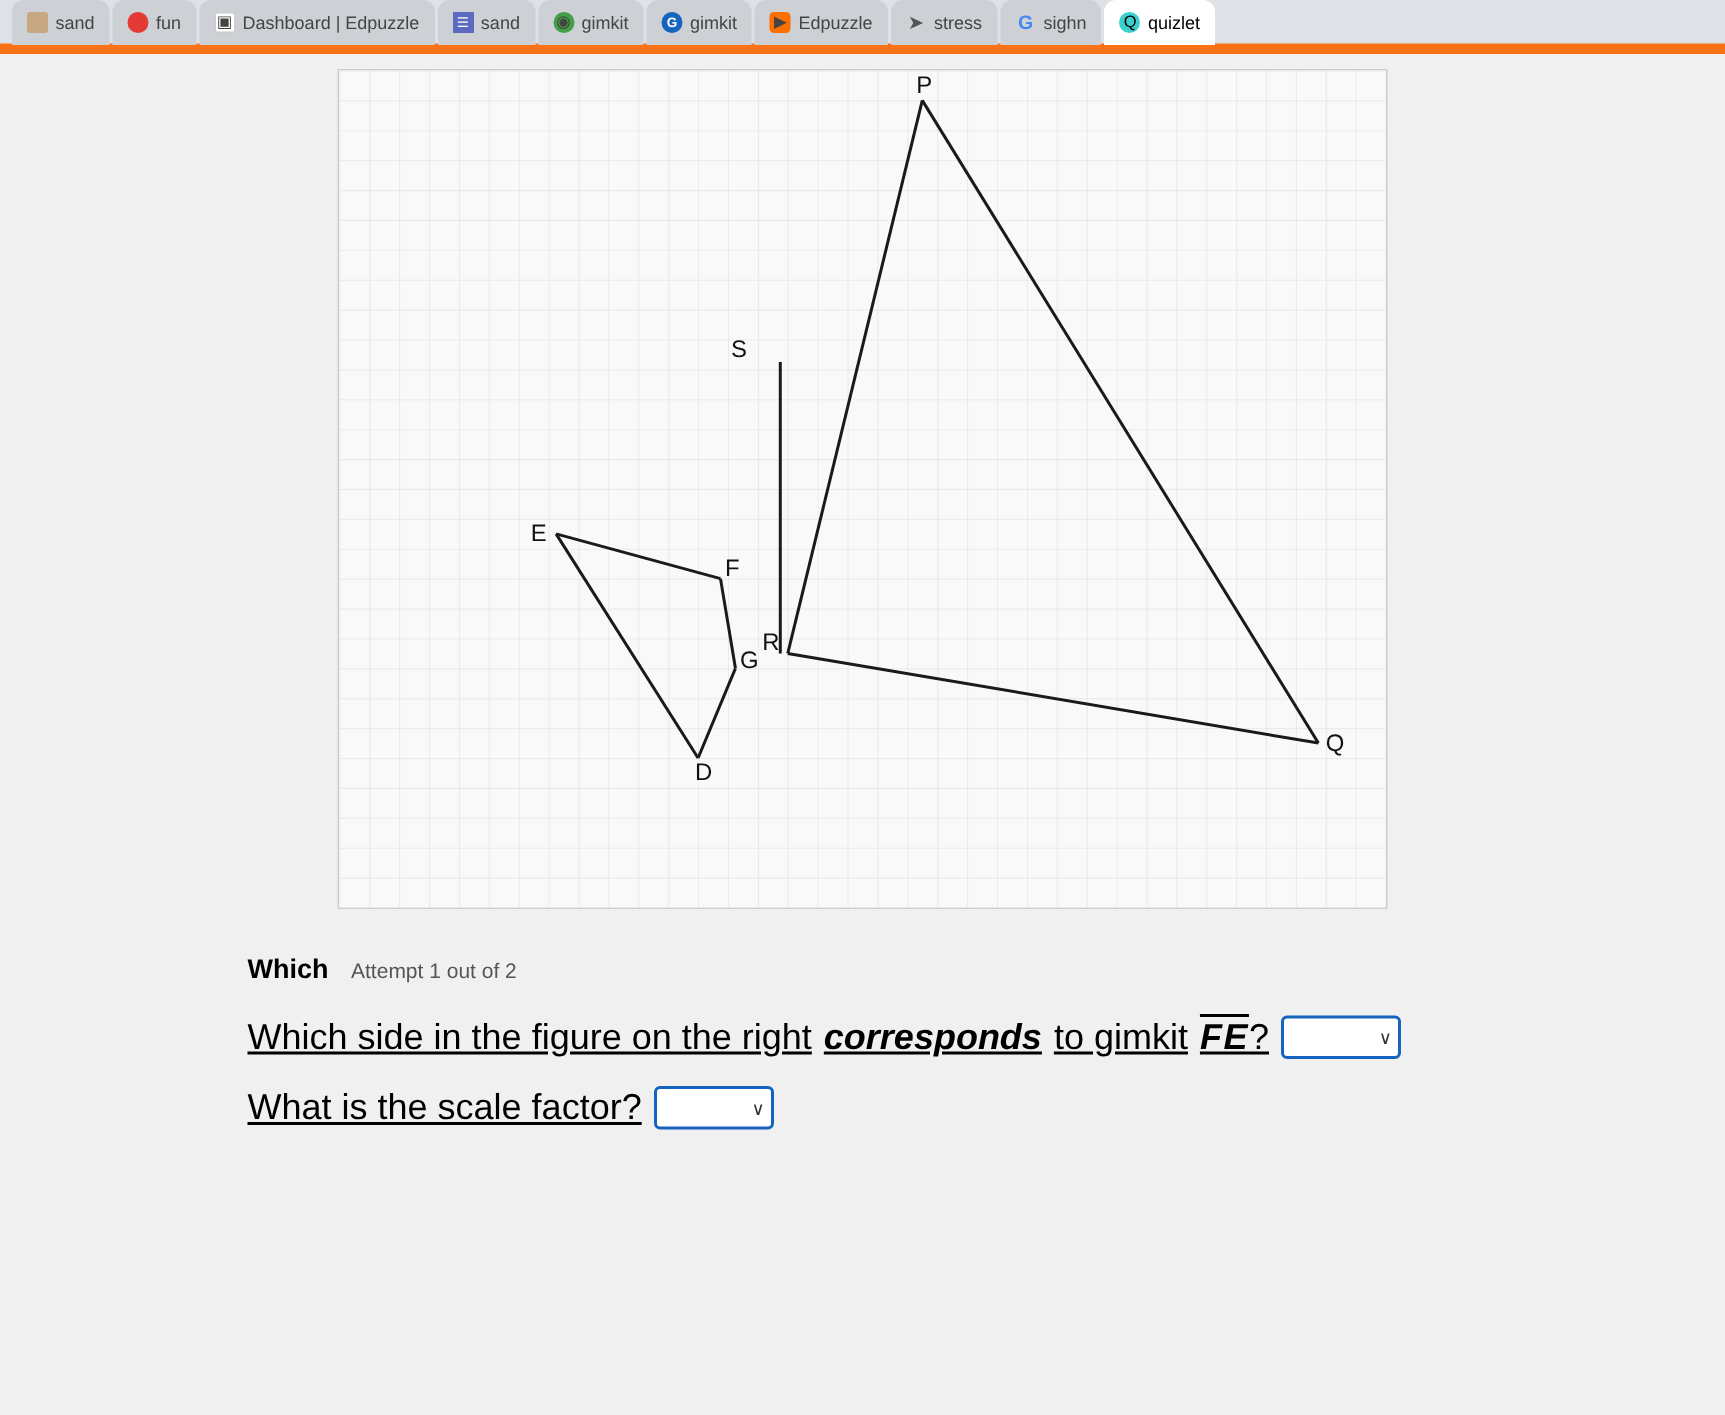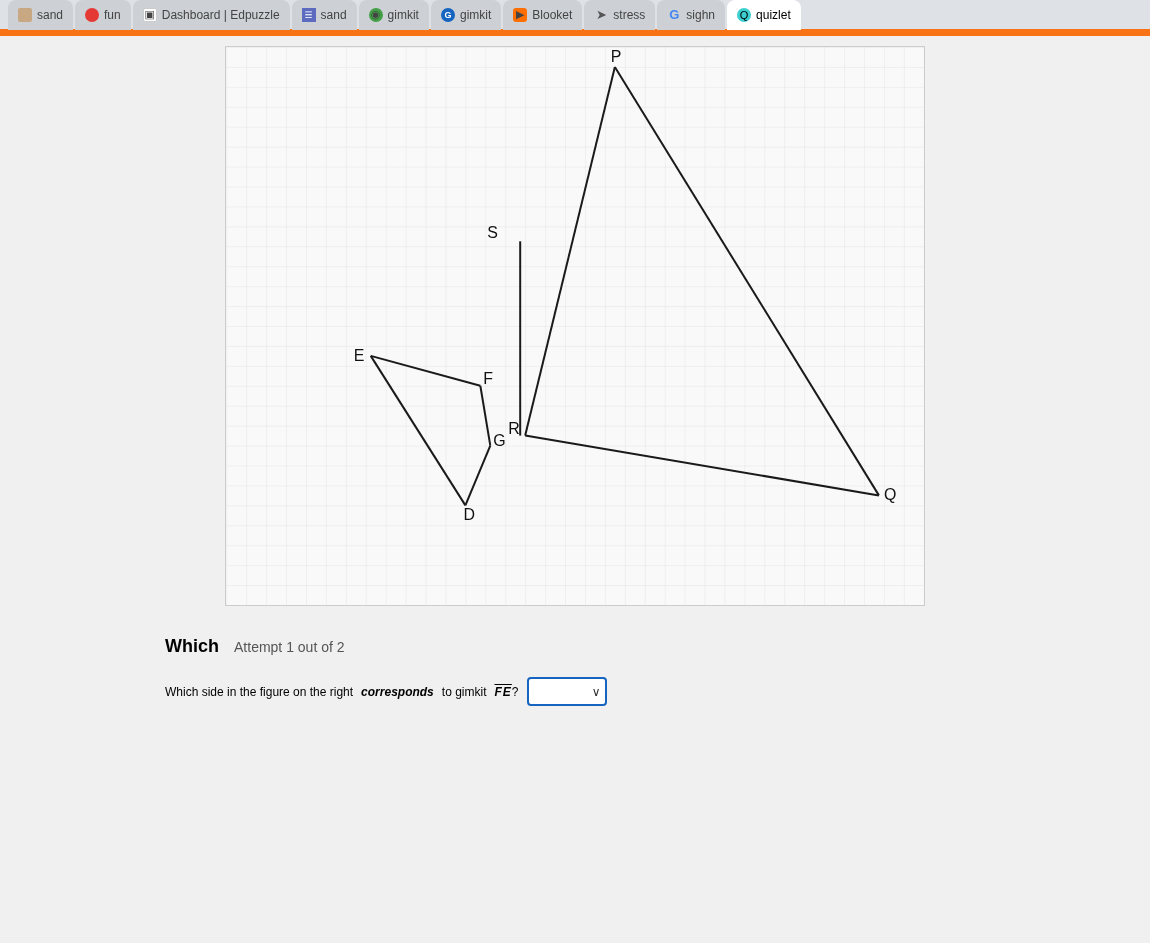--- a/index.html
+++ b/index.html
@@ -116,21 +116,22 @@
 
     .question-row {
       margin-top: 20px;
       font-size: 18px;
       display: flex;
       align-items: center;
       gap: 8px;
     }
 
     .question-text {
-      font-size: 12px;
+      font-size: 24px;
+      text-decoration: underline;
     }
 
     .italic-bold {
       font-style: italic;
       font-weight: bold;
     }
 
     .dropdown-select {
       border: 2px solid #1565c0;
       border-radius: 4px;
@@ -190,21 +191,21 @@
   <div class="tab-item">
     <span class="tab-icon stress">◉</span>
     <span>gimkit</span>
   </div>
   <div class="tab-item">
     <span class="tab-icon gimkit">G</span>
     <span>gimkit</span>
   </div>
   <div class="tab-item">
     <span class="tab-icon edpuzzle">▶</span>
-    <span>Blooket</span>
+    <span>Edpuzzle</span>
   </div>
   <div class="tab-item">
     <span class="tab-icon delta">➤</span>
     <span>stress</span>
   </div>
   <div class="tab-item">
     <span class="tab-icon sighn">G</span>
     <span>sighn</span>
   </div>
   <div class="tab-item active">
@@ -267,14 +268,26 @@
           <option value=""></option>
           <option value="PR">PR</option>
           <option value="PQ">PQ</option>
           <option value="QR">QR</option>
           <option value="RS">RS</option>
           <option value="SP">SP</option>
         </select>
       </div>
     </div>
 
+    <div class="question-row2">
+      <span class="question-text">What is the scale factor?</span>
+      <div class="dropdown-wrapper">
+        <select class="dropdown-select">
+          <option value=""></option>
+          <option value="1/2">1/2</option>
+          <option value="1/3">1/3</option>
+          <option value="2">2</option>
+          <option value="3">3</option>
+        </select>
+      </div>
+    </div>
   </div>
 </div>
 
 </body></html>

